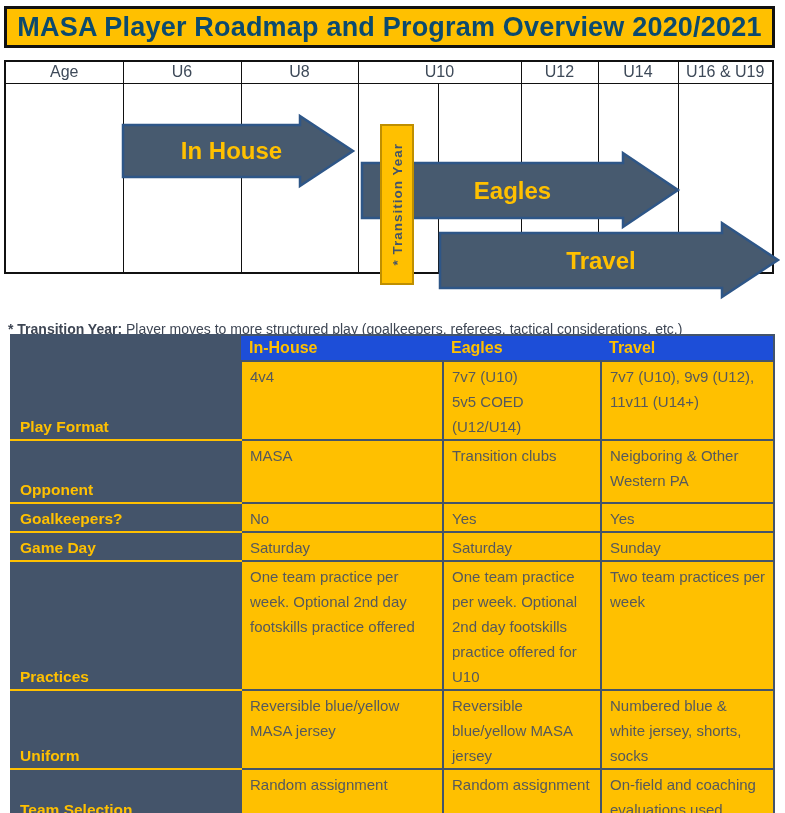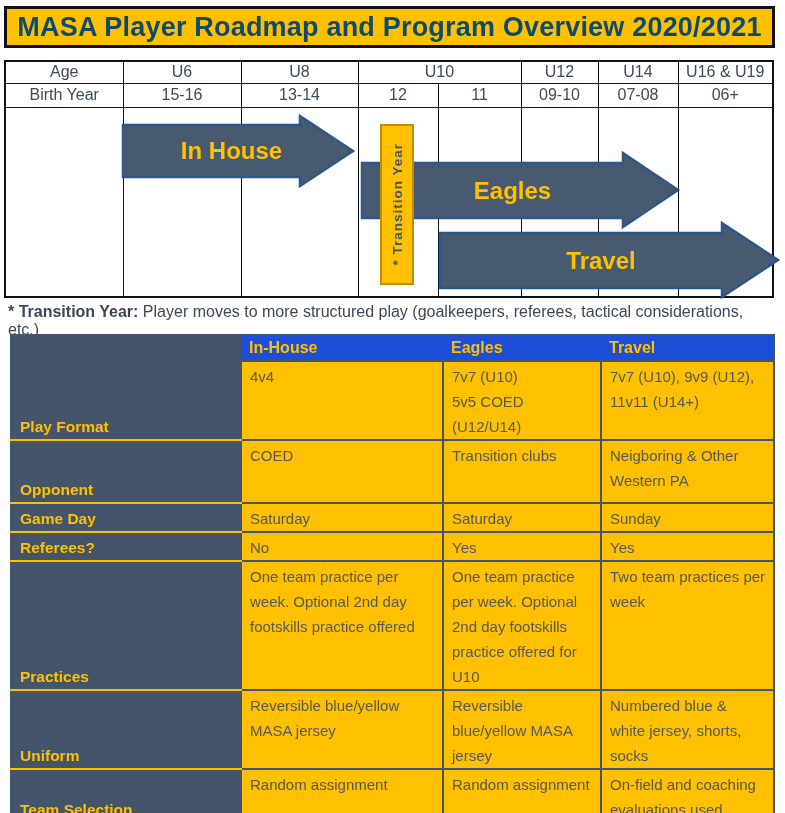--- a/index.html
+++ b/index.html
@@ -62,22 +62,22 @@
   }
   .transition-box span {
     writing-mode:vertical-rl;
     transform:rotate(180deg);
     font-size:13.5px; font-weight:bold; color:#44546A;
     letter-spacing:1px; white-space:nowrap;
   }
 
   
   .footnote {
-    left:8px; top:303px; width:770px;
-    font-size:16px; color:#3E4654;
+    left:8px; top:321px; width:770px;
+    font-size:14px; color:#3E4654;
   }
   .footnote b { color:#3E4654; }
 
   
   .program-table {
     left:10px; top:334px;
     border-collapse:collapse;
     table-layout:fixed;
     background:#44546A;
     border:2px solid #44546A;
@@ -145,30 +145,20 @@
   <tbody>
       <tr class="age-row">
     <td>Age</td>
     <td>U6</td>
     <td>U8</td>
     <td colspan="2">U10</td>
     <td>U12</td>
     <td>U14</td>
     <td>U16 &amp; U19</td>
   </tr>
-  <tr class="birth-row">
-    <td>Birth Year</td>
-    <td>15-16</td>
-    <td>13-14</td>
-    <td>12</td>
-    <td>11</td>
-    <td>09-10</td>
-    <td>07-08</td>
-    <td>06+</td>
-  </tr>
   <tr class="body-row">
     <td></td>
         <td></td>
     <td></td>
         <td></td>
     <td></td>
         <td></td>
     <td></td>
         <td></td>
   </tr>
@@ -208,36 +198,36 @@
   <tr class="r-playformat">
     <th class="rowlabel">Play Format</th>
     <td class="cell">4v4</td>
     <td class="cell">7v7 (U10)
 5v5 COED (U12/U14)</td>
     <td class="cell">7v7 (U10), 9v9 (U12),
 11v11 (U14+)</td>
   </tr>
   <tr class="r-opponent">
     <th class="rowlabel">Opponent</th>
-    <td class="cell">COED</td>
+    <td class="cell">MASA</td>
     <td class="cell">Transition clubs</td>
     <td class="cell">Neigboring &amp; Other
 Western PA</td>
+  </tr>
+  <tr class="r-goalkeepers">
+    <th class="rowlabel">Goalkeepers?</th>
+    <td class="cell">No</td>
+    <td class="cell">Yes</td>
+    <td class="cell">Yes</td>
   </tr>
   <tr class="r-gameday">
     <th class="rowlabel">Game Day</th>
     <td class="cell">Saturday</td>
     <td class="cell">Saturday</td>
     <td class="cell">Sunday</td>
-  </tr>
-  <tr class="r-referees">
-    <th class="rowlabel">Referees?</th>
-    <td class="cell">No</td>
-    <td class="cell">Yes</td>
-    <td class="cell">Yes</td>
   </tr>
   <tr class="r-practices">
     <th class="rowlabel">Practices</th>
     <td class="cell">One team practice per
 week. Optional 2nd day
 footskills practice offered</td>
     <td class="cell">One team practice
 per week. Optional
 2nd day footskills
 practice offered for

